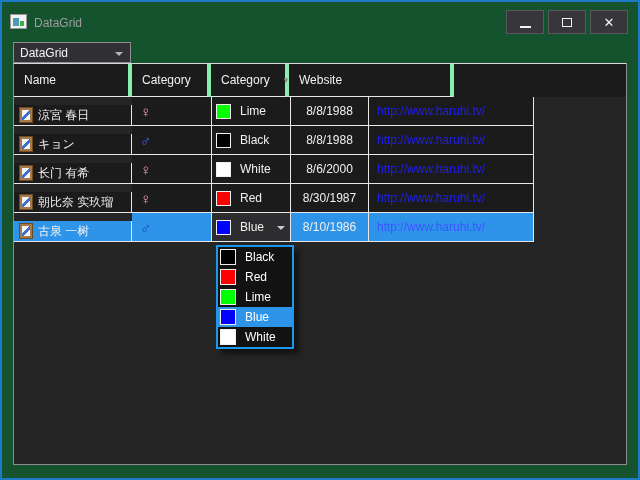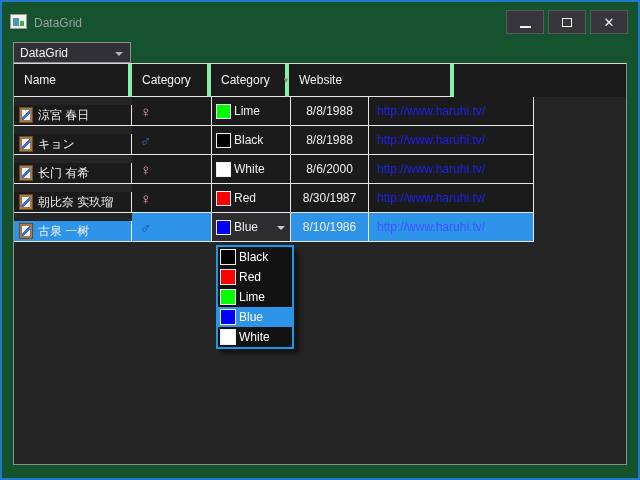--- a/index.html
+++ b/index.html
@@ -46,21 +46,21 @@
   .hc-name{width:118px}.hc-gender{width:80px}.hc-cat{width:79px}.hc-bday{width:78px}.hc-web{width:165px}
   .row.selected .cell { background:#2e94ea; }
   .doc-icon { width:14px; height:16px; background:#a5794b; border:1px solid #6e4a20;
     margin-right:5px; position:relative; flex:none; }
   .doc-icon .page { position:absolute; left:2px; top:2px; right:2px; bottom:2px; background:#f5f5f5;
     background-image:linear-gradient(135deg, transparent 42%, #3b6fd4 42%, #3b6fd4 62%, transparent 62%); }
   .gender-f { color:#f2a0be; font-weight:bold; font-size:15px; }
   .gender-m { color:#3f6fd8; font-weight:bold; font-size:15px; }
   .row.selected .gender-m { color:#1c44b8; }
   .swatch { width:15px; height:15px; border:1px solid #f0f0f0; flex:none; }
-  .cat-label { margin-left:3px; }
+  .cat-label { margin-left:9px; }
   a.link { color:#1f1ff0; text-decoration:none; }
   .row.selected a.link { color:#3c55ff; }
   
   .cell-combo { width:79px; background:#2d2d30; border-right:1px solid #e8e8e8; border-bottom:1px solid #e8e8e8;
     display:flex; align-items:center; padding-left:4px; position:relative; }
   .cell-combo .arrow { position:absolute; right:5px; top:13px; width:0; height:0;
     border-left:4px solid transparent; border-right:4px solid transparent; border-top:4px solid #c2ccd6; }
   
   .popup { position:absolute; left:214px; top:243px; width:78px; z-index:10;
     background:#121212; border:2px solid #1c97ea; box-shadow:5px 5px 5px rgba(0,0,0,0.5); }

